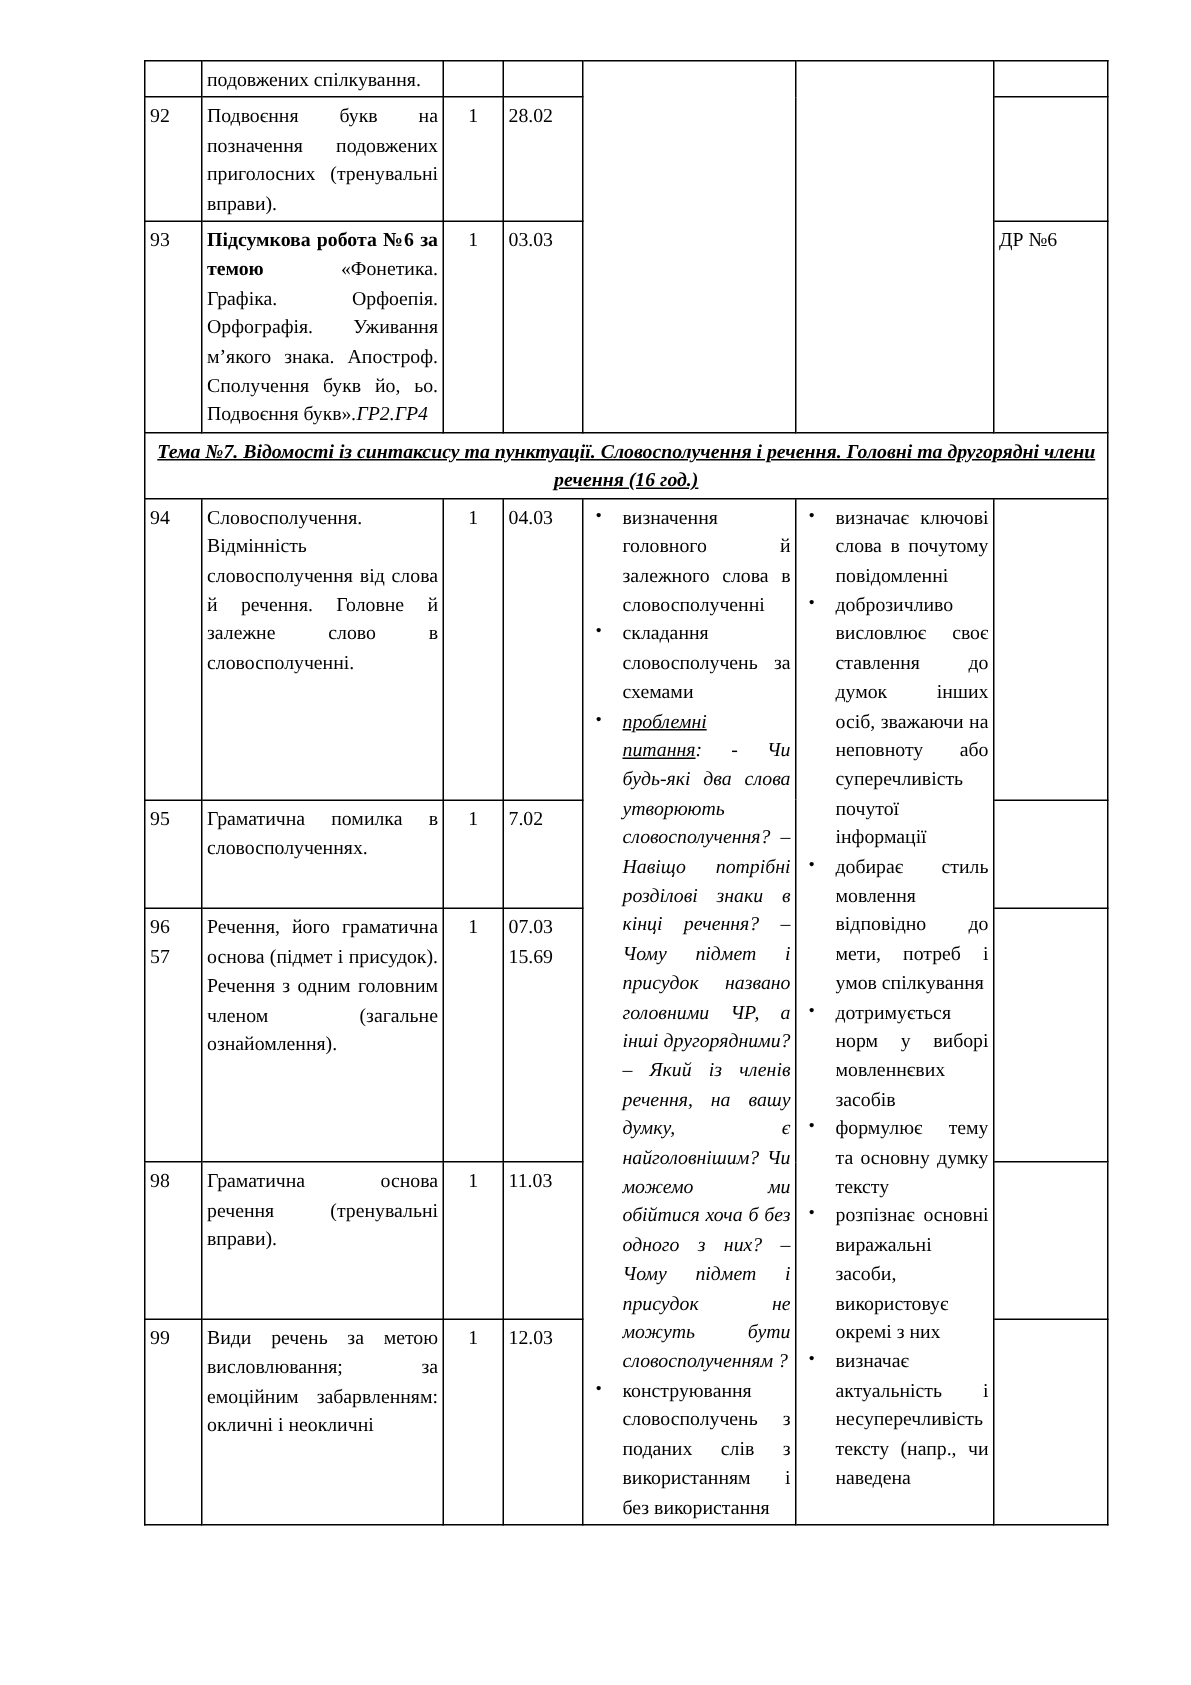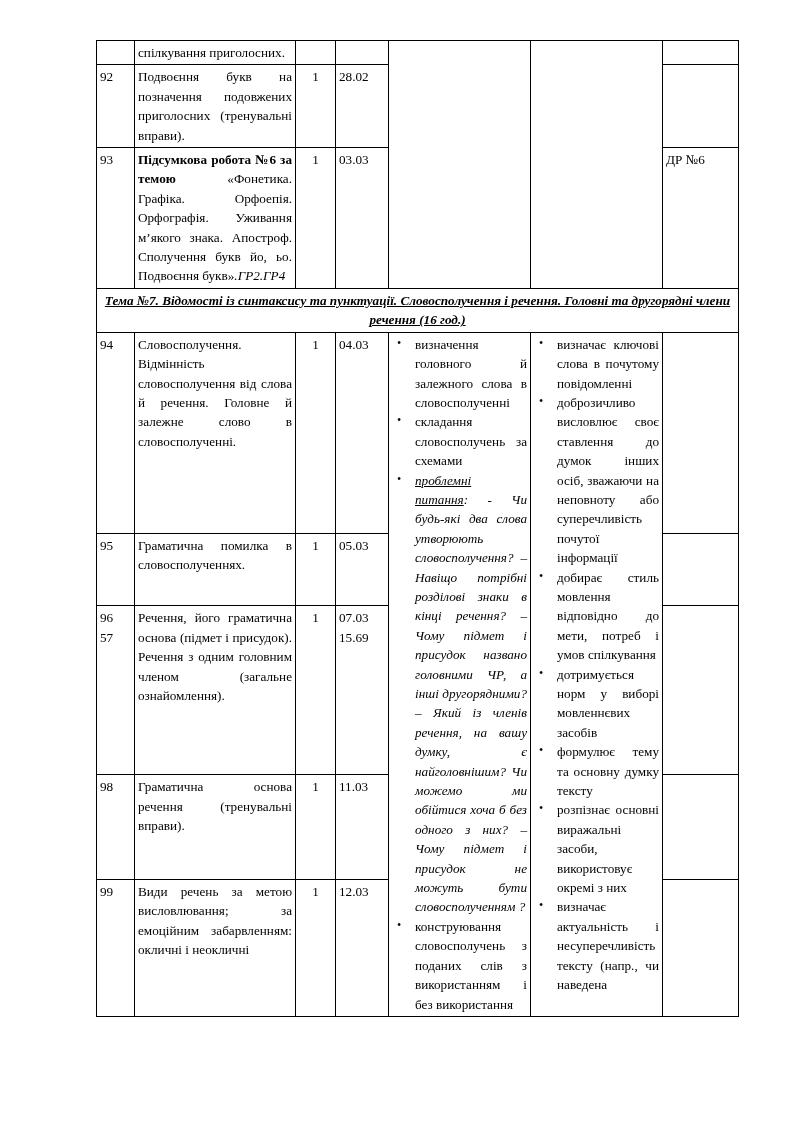--- a/index.html
+++ b/index.html
@@ -126,21 +126,21 @@
         <col class="c-hours">
       <col class="c-date">
         <col class="c-act">
         <col class="c-comp">
         <col class="c-note">
     </colgroup>
     <tbody>
 
       <tr>
         <td class="num"></td>
-        <td class="topic">спілкування приголосних.</td>
+        <td class="topic">подовжених спілкування.</td>
         <td class="hours"></td>
         <td class="date"></td>
         <td class="act" rowspan="3"></td>
         <td class="comp" rowspan="3"></td>
         <td class="note"></td>
       </tr>
 
       <tr>
         <td class="num">92</td>
         <td class="topic">Подвоєння букв на позначення подовжених приголосних (тренувальні вправи).</td>
@@ -185,21 +185,21 @@
             <li>визначає актуальність і несуперечливість тексту (напр., чи наведена</li>
           </ul>
         </td>
         <td class="note"></td>
       </tr>
 
       <tr>
         <td class="num">95</td>
         <td class="topic">Граматична помилка в словосполученнях.</td>
         <td class="hours">1</td>
-        <td class="date">05.03</td>
+        <td class="date">7.02</td>
         <td class="note"></td>
       </tr>
 
       <tr>
         <td class="num">
             <span class="dline">96</span>
             <span class="dline">57</span>
           </td>
         <td class="topic">Речення, його граматична основа (підмет і присудок). Речення з одним головним членом (загальне ознайомлення).</td>
         <td class="hours">1</td>

